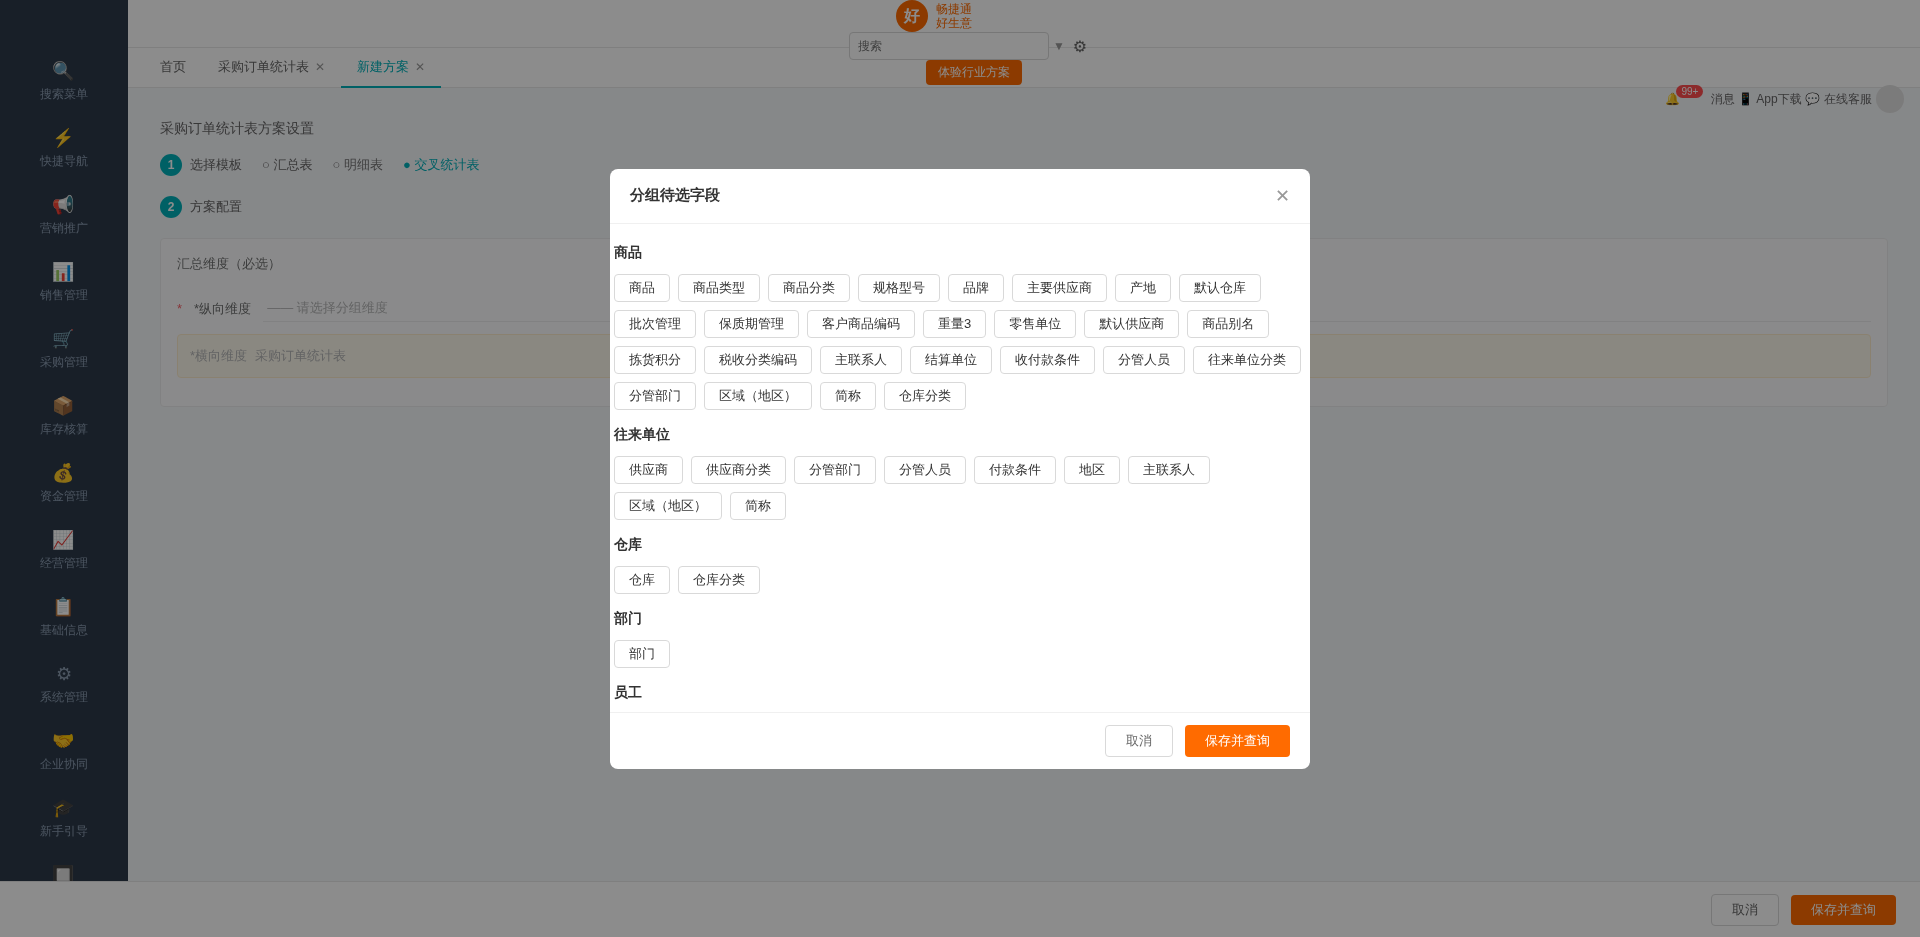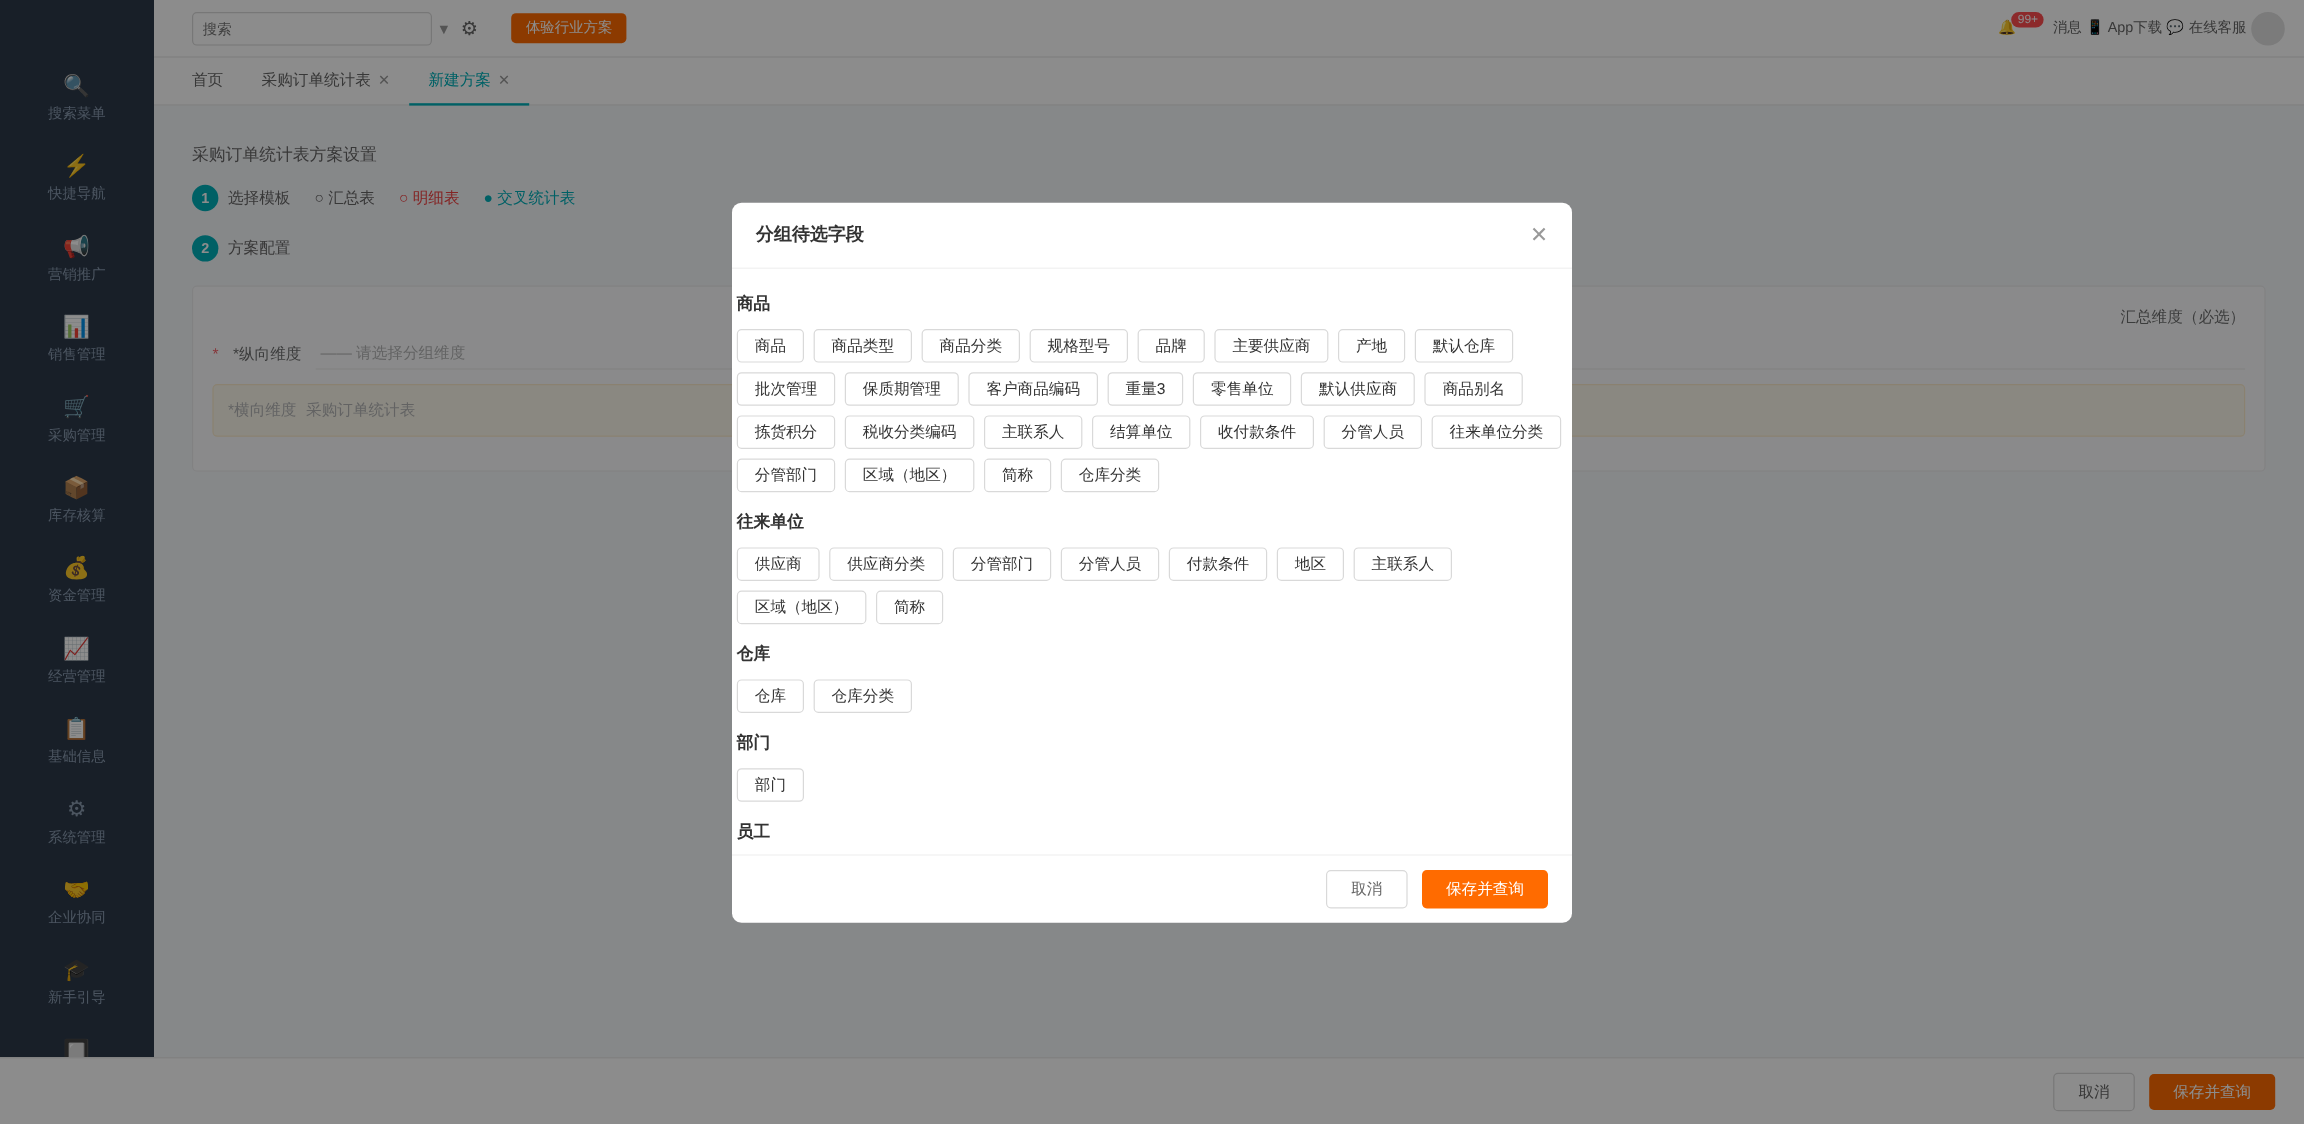--- a/index.html
+++ b/index.html
@@ -1,19 +1,19 @@
 <!DOCTYPE html>
 <html><head>
   <meta charset="utf-8">
   <style>
     * { margin: 0; padding: 0; box-sizing: border-box; }
     body { font-family: 'Microsoft YaHei', Arial, sans-serif; font-size: 13px; background: #f0f2f5; color: #333; overflow: hidden; }
 
     
-    .top-bar { height: 48px; background: #fff; display: flex; align-items: center; padding: 0 16px; border-bottom: 1px solid #e8e8e8; position: fixed; top: 0; left: 0; right: 0; z-index: 100; }
+    .top-bar { height: 48px; background: #fff; display: flex; align-items: center; padding: 0 16px; border-bottom: 1px solid #e8e8e8; position: fixed; top: 0; left: 0; right: 0; z-index: 100; flex-direction: column; }
     .logo-area { display: flex; align-items: center; width: 128px; }
     .logo-icon { width: 32px; height: 32px; background: #ff6b00; border-radius: 50%; display: flex; align-items: center; justify-content: center; color: white; font-size: 16px; font-weight: bold; margin-right: 8px; }
     .logo-text { font-size: 12px; color: #ff6b00; line-height: 1.2; }
     .top-search { display: flex; align-items: center; margin-left: 16px; }
     .search-input { width: 200px; height: 28px; border: 1px solid #d9d9d9; border-radius: 4px; padding: 0 8px; font-size: 12px; }
     .search-arrow { margin-left: 4px; color: #999; font-size: 12px; }
     .gear-btn { margin-left: 8px; color: #666; cursor: pointer; font-size: 16px; }
     .exp-btn { margin-left: 28px; background: #ff6b00; color: white; border: none; border-radius: 4px; padding: 4px 12px; font-size: 12px; cursor: pointer; }
     .top-right { margin-left: auto; display: flex; align-items: center; gap: 4px; font-size: 12px; color: #666; }
     .badge { background: #ff4d4f; color: white; font-size: 10px; border-radius: 10px; padding: 1px 5px; position: relative; top: -8px; left: -4px; }
@@ -177,32 +177,32 @@
 </div>
 
 <div class="main">
   <div class="bg-content">
     <div class="bg-title">采购订单统计表方案设置</div>
     <div class="step-bar">
       <div class="step">
         <div class="step-num">1</div>
         <span>选择模板</span>
         <span style="margin-left:12px;color:#666;font-size:13px;">○ 汇总表</span>
-        <span style="margin-left:12px;color:#ef4444;font-size:13px;">○ 明细表</span>
+        <span style="margin-left:12px;color:#737373;font-size:13px;">○ 明细表</span>
         <span style="margin-left:12px;color:#00b0b9;font-size:13px;">● 交叉统计表</span>
       </div>
     </div>
     <div class="step-bar">
       <div class="step">
         <div class="step-num">2</div>
         <span>方案配置</span>
       </div>
     </div>
     <div style="background:#fff;border:1px solid #e8e8e8;border-radius:4px;padding:16px;margin-top:8px;opacity:0.7;">
-      <div style="color:#333;font-size:13px;margin-bottom:8px;text-align:right;">汇总维度（必选）</div>
+      <div style="color:#333;font-size:13px;margin-bottom:22px;">汇总维度（必选）</div>
       <div style="display:flex;align-items:center;gap:12px;margin-bottom:12px;">
         <span style="color:#f5222d;font-size:13px;">*</span>
         <span style="color:#333;font-size:13px;">*纵向维度</span>
         <span style="color:#999;font-size:13px;flex:1;border-bottom:1px solid #e8e8e8;padding:4px;">——  请选择分组维度</span>
       </div>
       <div style="background:#fff9e6;border:1px solid #ffe7ba;padding:12px;border-radius:4px;display:flex;align-items:flex-end;gap:8px;margin-bottom:12px;">
         <span style="color:#999;font-size:13px;">*横向维度</span>
         <span style="color:#999;font-size:13px;">采购订单统计表</span>
       </div>
     </div>

